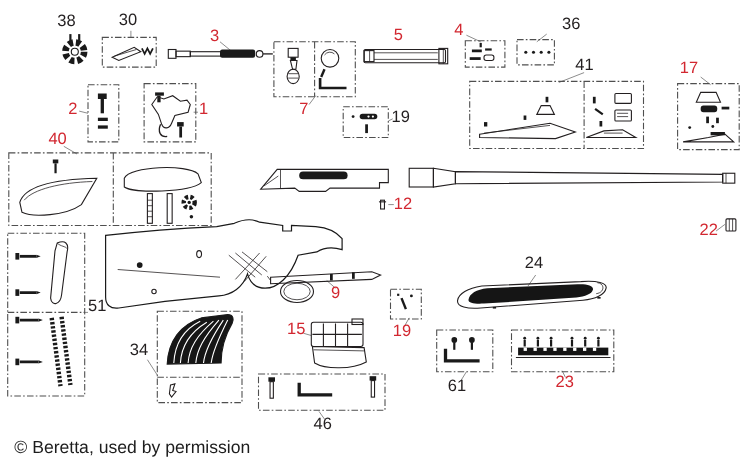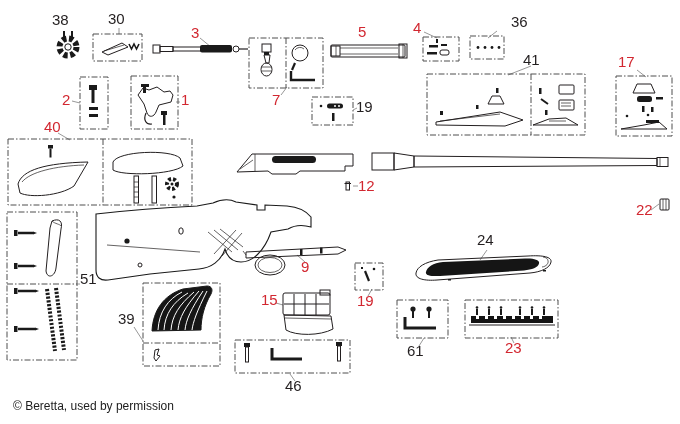--- a/index.html
+++ b/index.html
@@ -2,21 +2,21 @@
 <html><head>
 <meta charset="utf-8">
 <style>
   html,body{margin:0;padding:0;}
   body{background:#ffffff;font-family:"Liberation Sans",sans-serif;}
   .canvas{position:relative;width:680px;height:424px;background:#ffffff;overflow:hidden;}
   .art{position:absolute;left:0;top:0;}
   .lbl{position:absolute;font-size:15px;line-height:15px;letter-spacing:0px;font-family:"Liberation Sans",sans-serif;}
   .lbl.red{color:#d22730;}
   .lbl.black{color:#231f20;}
-  .copyright{position:absolute;left:13px;top:399px;font-size:12px;color:#1d1d1d;font-family:"Liberation Sans",sans-serif;}
+  .copyright{position:absolute;left:13px;top:399px;font-size:16px;color:#1d1d1d;font-family:"Liberation Sans",sans-serif;}
   svg .ol{fill:none;stroke:#231f20;stroke-width:1;}
   svg .fl{fill:#1a1a1a;stroke:none;}
   svg .dbox{fill:none;stroke:#4f4f4f;stroke-width:1;stroke-dasharray:6 2 1.5 2;}
   svg .ldr{fill:none;stroke:#8c8c8c;stroke-width:0.9;}
   svg .thin{fill:none;stroke:#231f20;stroke-width:0.7;}
 </style>
 </head>
 <body>
 
 <div class="canvas">
@@ -361,20 +361,20 @@
 <span class="lbl red" style="left:62px;top:92px">2</span>
 <span class="lbl red" style="left:181px;top:92px">1</span>
 <span class="lbl red" style="left:44px;top:119px">40</span>
 <span class="lbl red" style="left:358px;top:178px">12</span>
 <span class="lbl red" style="left:636px;top:202px">22</span>
 <span class="lbl black" style="left:80px;top:271px">51</span>
 <span class="lbl red" style="left:301px;top:259px">9</span>
 <span class="lbl red" style="left:357px;top:293px">19</span>
 <span class="lbl red" style="left:261px;top:292px">15</span>
 <span class="lbl black" style="left:477px;top:232px">24</span>
-<span class="lbl black" style="left:118px;top:311px">39</span>
+<span class="lbl black" style="left:118px;top:311px">34</span>
 <span class="lbl black" style="left:285px;top:378px">46</span>
 <span class="lbl black" style="left:407px;top:343px">61</span>
 <span class="lbl red" style="left:505px;top:340px">23</span>
 
 <div class="copyright">© Beretta, used by permission</div>
 
 </div>
 
 </body></html>

